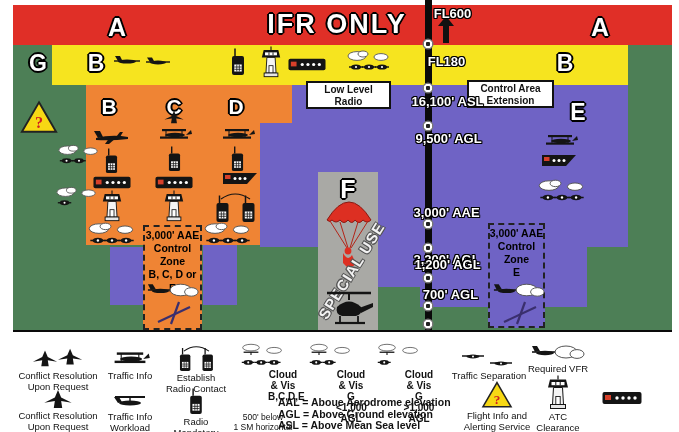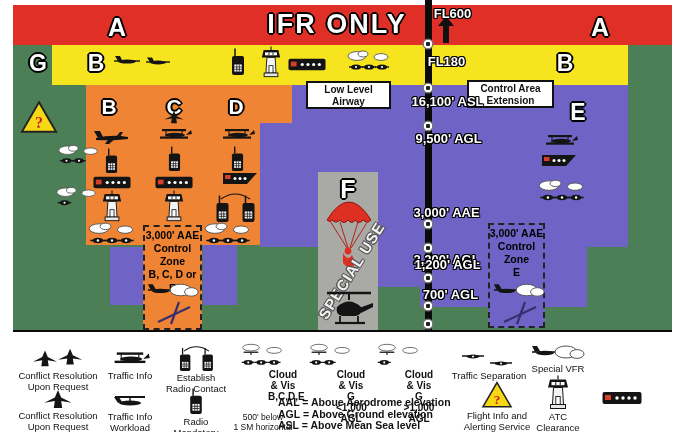--- a/index.html
+++ b/index.html
@@ -86,21 +86,21 @@
   <div class="letter" style="left:38px;top:50px;font-size:23px;">G</div>
   <div class="letter" style="left:96px;top:50px;font-size:23px;">B</div>
   <div class="letter" style="left:565px;top:50px;font-size:23px;">B</div>
   <div class="letter" style="left:109px;top:95px;font-size:21px;">B</div>
   <div class="letter" style="left:174px;top:95px;font-size:21px;">C</div>
   <div class="letter" style="left:236px;top:95px;font-size:21px;">D</div>
   <div class="letter" style="left:578px;top:99px;font-size:23px;">E</div>
   <div class="letter" style="left:348px;top:175px;font-size:25px;">F</div>
 
   <div class="wbox" style="left:306px;top:81px;width:85px;height:28px;">Low Level
-Airway</div>
+Radio</div>
   <div class="wbox" style="left:467px;top:80px;width:87px;height:28px;">Control Area
 Extension</div>
 
   <div class="alt" style="left:436px;top:6px;">FL600</div>
   <div class="alt" style="left:430px;top:54px;">FL180</div>
   <div class="alt" style="left:431px;top:94px;">16,100' ASL</div>
   <div class="alt" style="left:432px;top:131px;">9,500' AGL</div>
   <div class="alt" style="left:430px;top:205px;">3,000' AAE</div>
   <div class="alt" style="left:430px;top:228px;margin-top:24px;">2,200' AGL</div>
   <div class="alt" style="left:431px;top:257px;">1,200' AGL</div>
@@ -636,21 +636,21 @@
     <div>Traffic Separation</div>
   </div>
   <div class="lcol" style="left:558px;top:331px;width:80px;">
     <span class="lic" style="width:58px;height:20px;"><svg viewBox="0 0 56 20">
           <line x1="2" y1="10" x2="26" y2="10" stroke="#141414" stroke-width="1.6"></line>
           <ellipse cx="15" cy="11" rx="9" ry="2.2" fill="#141414"></ellipse>
           <path d="M5 10 L2 4 L7 4 L10 9 Z" fill="#141414"></path>
           <ellipse cx="36" cy="10" rx="11" ry="6" fill="#fff" stroke="#555" stroke-width="1"></ellipse>
           <ellipse cx="47" cy="12" rx="7" ry="4.4" fill="#fff" stroke="#555" stroke-width="1"></ellipse>
         </svg></span>
-    <div>Special VFR</div>
+    <div>Required VFR</div>
   </div>
 
   <div class="lcol" style="left:58px;top:378px;width:110px;">
     <span class="lic" style="width:30px;height:20px;"><svg viewBox="0 0 28 19">
           <path d="M14 1 L17 8 L27 13 L17 11.5 L18 18 L10 18 L11 11.5 L1 13 L11 8 Z" fill="#141414"></path>
         </svg></span>
     <div>Conflict Resolution
 Upon Request
 Conditions Permitting</div>
   </div>

